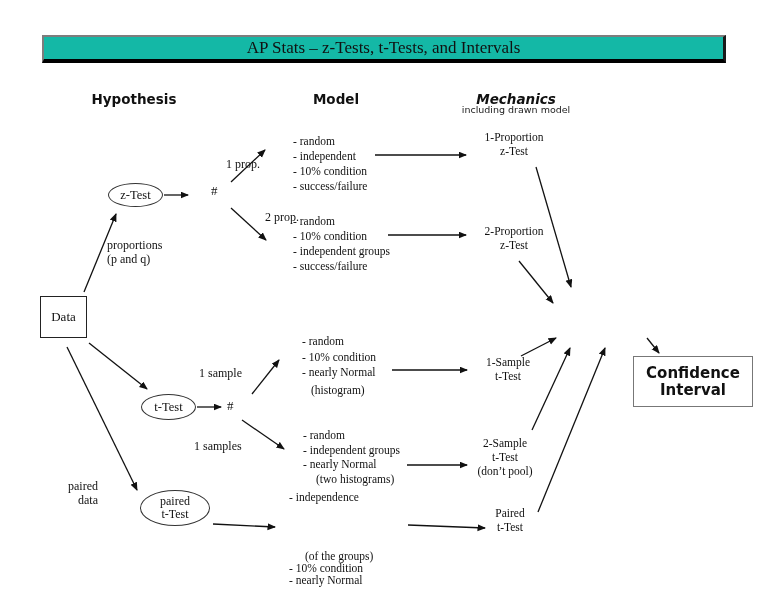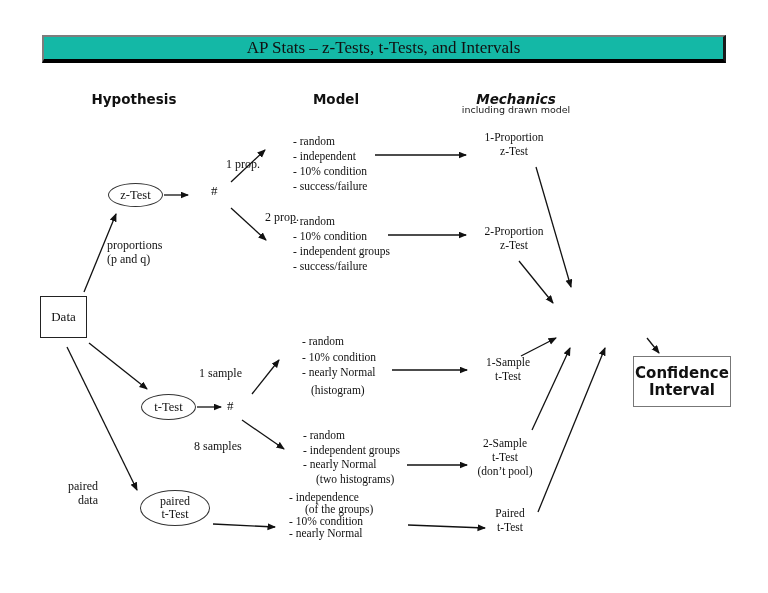--- a/index.html
+++ b/index.html
@@ -29,21 +29,21 @@
   .boldlbl{position:absolute;font-size:12px;font-weight:normal;}
   .hash{position:absolute;font-size:13px;}
   .list{position:absolute;font-size:11.5px;}
   .list div{white-space:nowrap;}
   .lh15 div{line-height:15px;}
   .lh155 div{line-height:15.5px;}
   .lh145 div{line-height:14.5px;}
   .lh12 div{line-height:11.9px;}
   .ind8{padding-left:9px;}
   .ind13{padding-left:13px;}
-  .ind16{padding-left:16px;}
+  .ind16{padding-left:16px;margin-top:47px;}
   .ind18{padding-left:18px;}
   .ind10{padding-left:10px;}
   .ind34{padding-left:34px;}
   .mech{position:absolute;font-size:11.5px;text-align:center;width:90px;}
   .mech div{line-height:14px;}
   .b{font-weight:bold;}
   svg.arrows{position:absolute;left:0;top:0;width:768px;height:593px;}
 </style>
 </head>
 <body>
@@ -108,21 +108,21 @@
 
 
   <div class="lbl" style="left:68px;top:480px;line-height:13.5px;">
     <div>paired</div>
     <div class="ind10">data</div>
   </div>
 
   <div class="boldlbl" style="left:226px;top:157px;">1 prop.</div>
   <div class="boldlbl" style="left:224px;top:210px;margin-left:41px;">2 prop.</div>
   <div class="boldlbl" style="left:199px;top:366px;">1 sample</div>
-  <div class="boldlbl" style="left:194px;top:439px;">8 samples</div>
+  <div class="boldlbl" style="left:194px;top:439px;">1 samples</div>
   <div class="hash" style="left:211px;top:183px;">#</div>
   <div class="hash" style="left:227px;top:398px;">#</div>
 
   <div class="list lh15" style="left:293px;top:134px;">
     <div>- random</div>
     <div>- independent</div>
     <div>- 10% condition</div>
     <div>- success/failure</div>
   </div>
 
@@ -174,18 +174,18 @@
     <div>t-Test</div>
     <div>(don’t pool)</div>
   </div>
 
   <div class="mech" style="left:465px;top:506px;">
     <div>Paired</div>
     <div>t-Test</div>
   </div>
 
 
-  <div class="rect bigbox" style="left:633px;top:356px;width:98px;height:51px;font-size:15px;border-color:#777;line-height:17px;flex-direction:column;">
+  <div class="rect bigbox" style="left:633px;top:356px;width:120px;height:51px;font-size:15px;border-color:#777;line-height:17px;flex-direction:column;">
     <div>Confidence</div>
     <div>Interval</div>
   </div>
 
 </div>
 
 </body></html>

